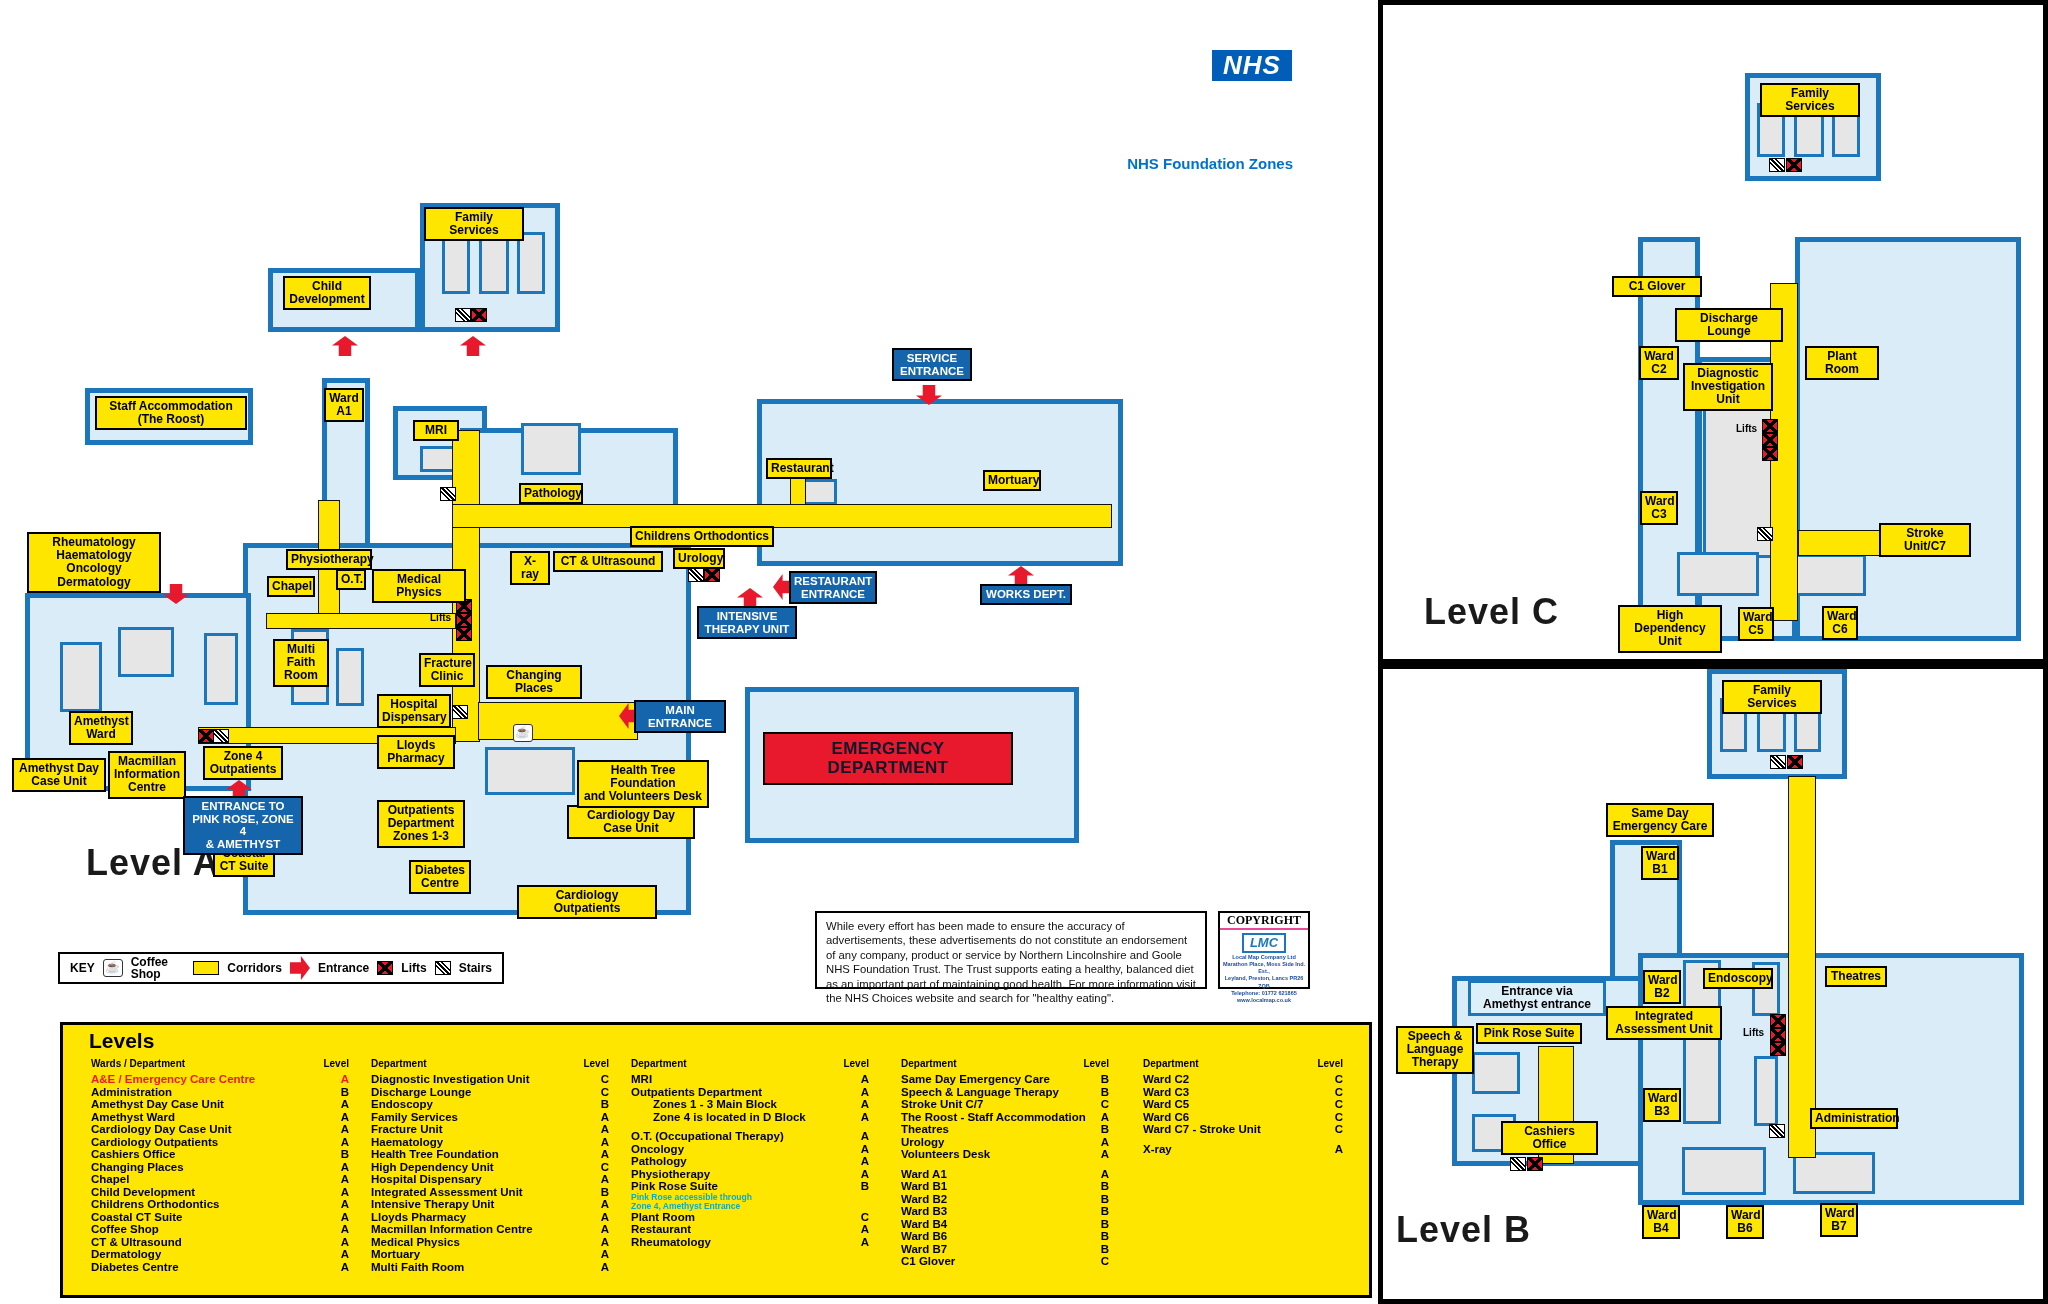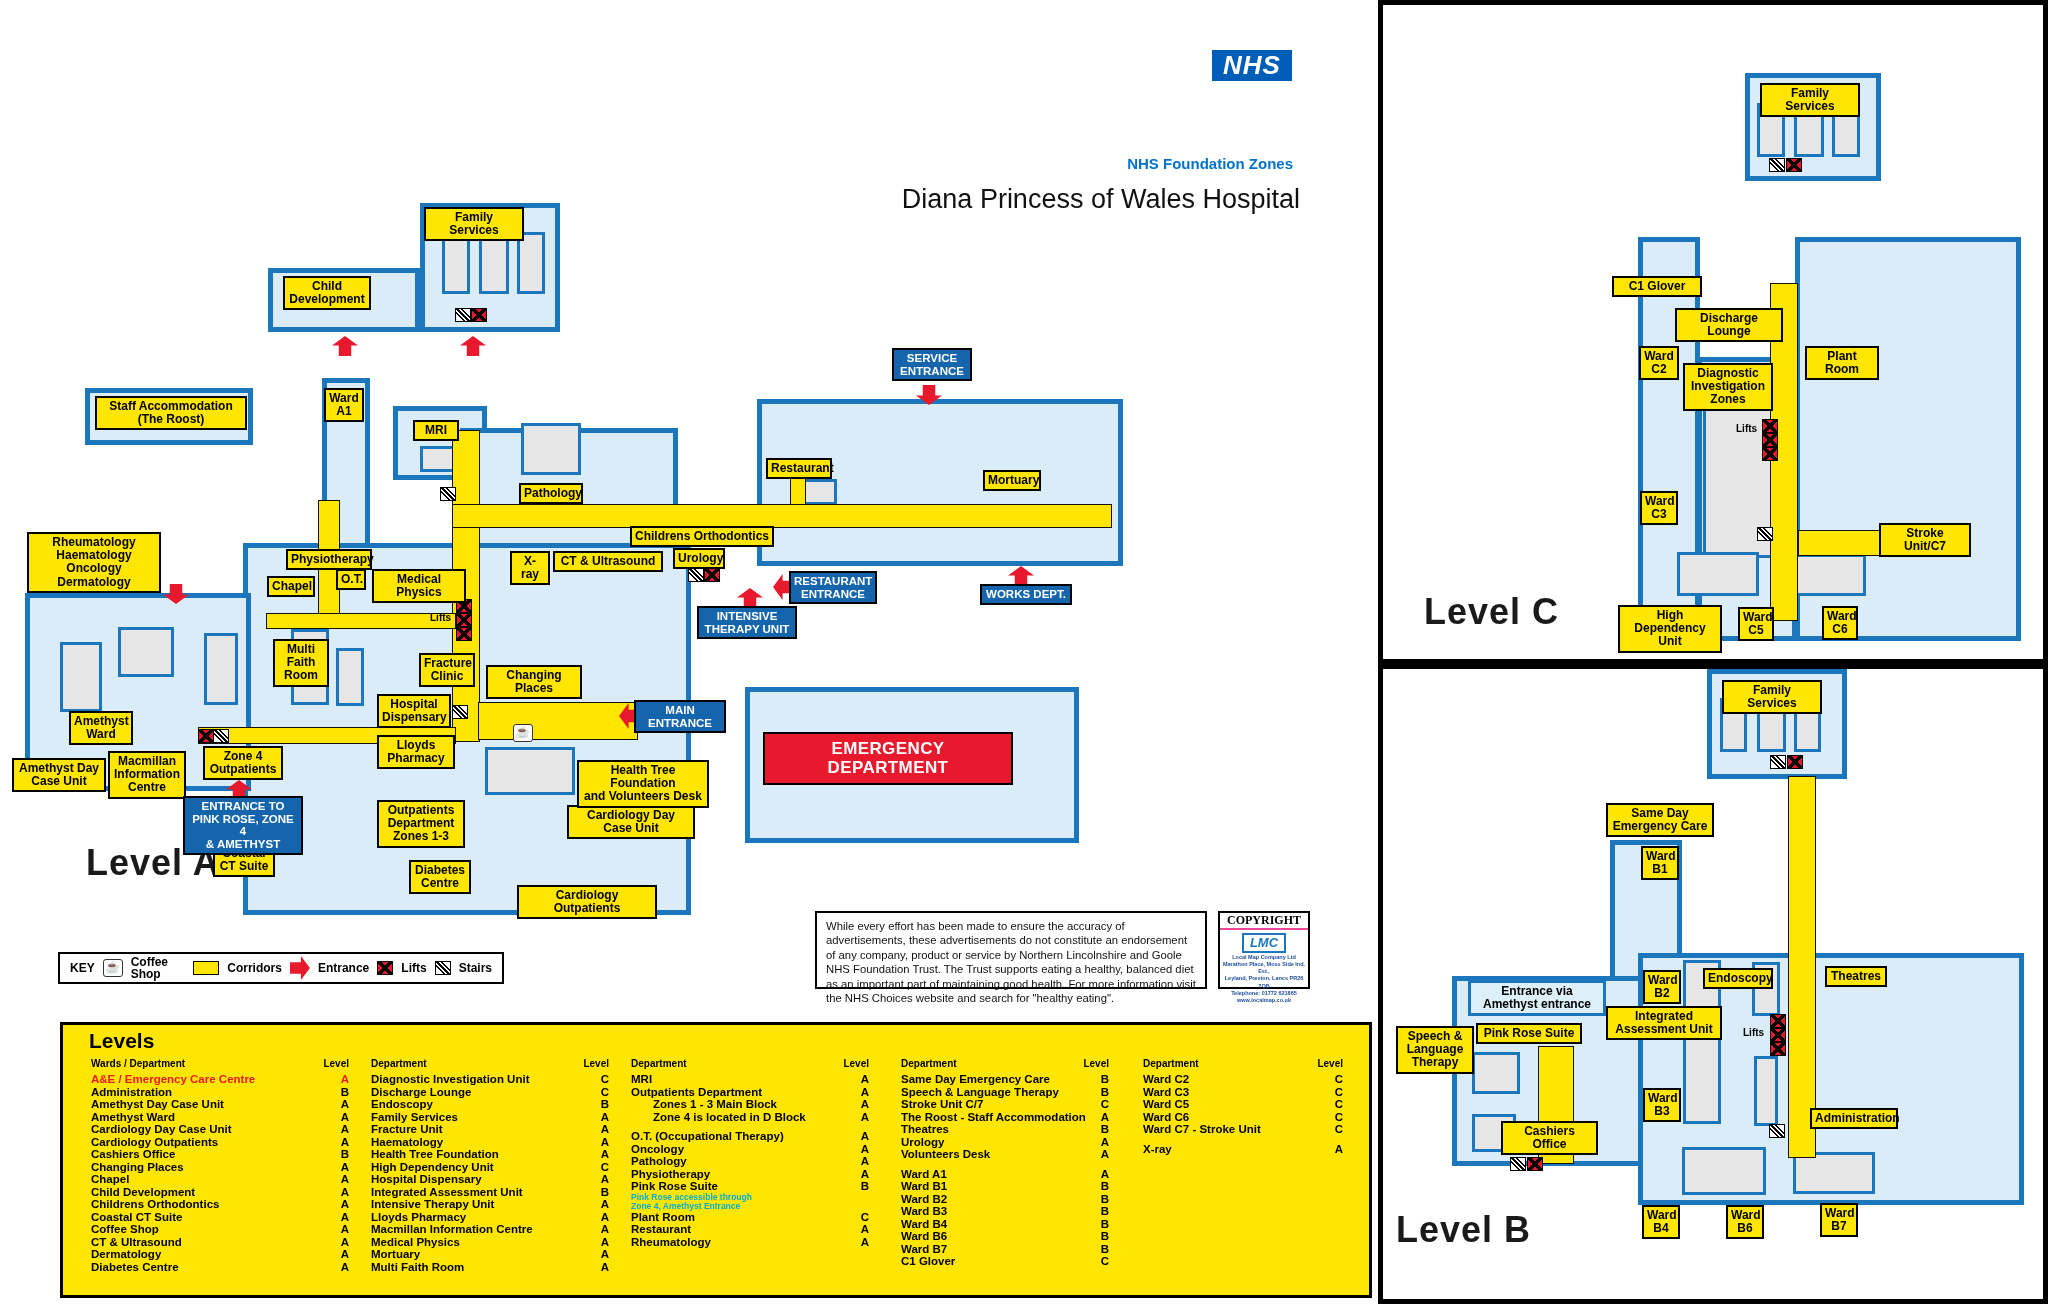--- a/index.html
+++ b/index.html
@@ -28,21 +28,21 @@
       display:flex;align-items:center;justify-content:center;}
   .wc i{display:block;width:12px;height:11px;background:linear-gradient(90deg,#000 42%,#fff 42% 58%,#000 58%);}
   .coffee{position:absolute;width:20px;height:18px;background:#fff;border:1.5px solid #333;border-radius:3px;
       box-sizing:border-box;font-size:12px;line-height:14px;text-align:center;color:#000;}
 
   
   .lbl{position:absolute;font:bold 12px/1.1 "Liberation Sans",sans-serif;text-align:center;
        white-space:pre-line;border:2px solid #000;background:#FFE600;color:#000;
        padding:2px 3px;box-sizing:border-box;z-index:30;}
   .lbl.b{background:#1565AC;color:#fff;font-size:11.5px;}
-  .lbl.r{background:#E8192C;color:#ffffff;font-size:17px;letter-spacing:.4px;padding:6px 4px;}
+  .lbl.r{background:#E8192C;color:#0f172a;font-size:17px;letter-spacing:.4px;padding:6px 4px;}
   .lbl.p{background:none;border:none;font-size:10px;padding:0;}
   .lbl.lt{background:#DDEFF9;border:3px solid #1B76BC;}
 
   .level-title{position:absolute;font:800 36px/1 "Liberation Sans",sans-serif;color:#1a1a1a;
        letter-spacing:1px;z-index:30;}
 
   
   .nhs-logo{position:absolute;left:1212px;top:50px;width:80px;height:31px;background:#005EB8;color:#fff;
        font:italic bold 26px/31px "Liberation Sans",sans-serif;text-align:center;letter-spacing:1px;}
   .trust{position:absolute;left:950px;top:86px;width:343px;text-align:right;color:#231f20;
@@ -89,21 +89,20 @@
 </head>
 <body>
 
 <div id="stage">
 
   <div class="rpanel" style="left:1378px;top:0;width:670px;height:664px;"></div>
   <div class="rpanel" style="left:1378px;top:664px;width:670px;height:640px;"></div>
 
   <div class="nhs-logo">NHS</div>
   <div class="trust-sub">NHS Foundation Zones</div>
-  <div class="hospital">Diana Princess of Wales Hospital</div>
 
   <div class="level-title" style="left:86px;top:845px;">Level A</div>
   <div class="level-title" style="left:1424px;top:594px;">Level C</div>
   <div class="level-title" style="left:1396px;top:1212px;">Level B</div>
 
   <div id="shapes">
       <div class="bld" style="left: 85px; top: 388px; width: 168px; height: 57px;"></div>
       <div class="bld" style="left: 268px; top: 268px; width: 152px; height: 64px;"></div>
       <div class="bld" style="left: 420px; top: 203px; width: 140px; height: 129px;"></div>
       <div class="bld" style="left: 322px; top: 378px; width: 48px; height: 190px;"></div>
@@ -269,21 +268,21 @@
 PINK ROSE, ZONE 4
 &amp; AMETHYST</div>
       <div class="lbl r" style="left: 763px; top: 732px; width: 250px;">EMERGENCY DEPARTMENT</div>
       <div class="lbl" style="left: 1760px; top: 83px; width: 100px;">Family Services</div>
       <div class="lbl" style="left: 1612px; top: 276px; width: 90px;">C1 Glover</div>
       <div class="lbl" style="left: 1675px; top: 308px; width: 108px;">Discharge Lounge</div>
       <div class="lbl" style="left: 1639px; top: 346px; width: 40px;">Ward
 C2</div>
       <div class="lbl" style="left: 1683px; top: 363px; width: 90px;">Diagnostic
 Investigation
-Zones</div>
+Unit</div>
       <div class="lbl" style="left: 1805px; top: 346px; width: 74px;">Plant Room</div>
       <div class="lbl p" style="left: 1736px; top: 423px;">Lifts</div>
       <div class="lbl" style="left: 1640px; top: 491px; width: 38px;">Ward
 C3</div>
       <div class="lbl" style="left: 1879px; top: 523px; width: 92px;">Stroke Unit/C7</div>
       <div class="lbl" style="left: 1618px; top: 605px; width: 104px;">High Dependency
 Unit</div>
       <div class="lbl" style="left: 1738px; top: 607px; width: 36px;">Ward
 C5</div>
       <div class="lbl" style="left: 1822px; top: 606px; width: 36px;">Ward

